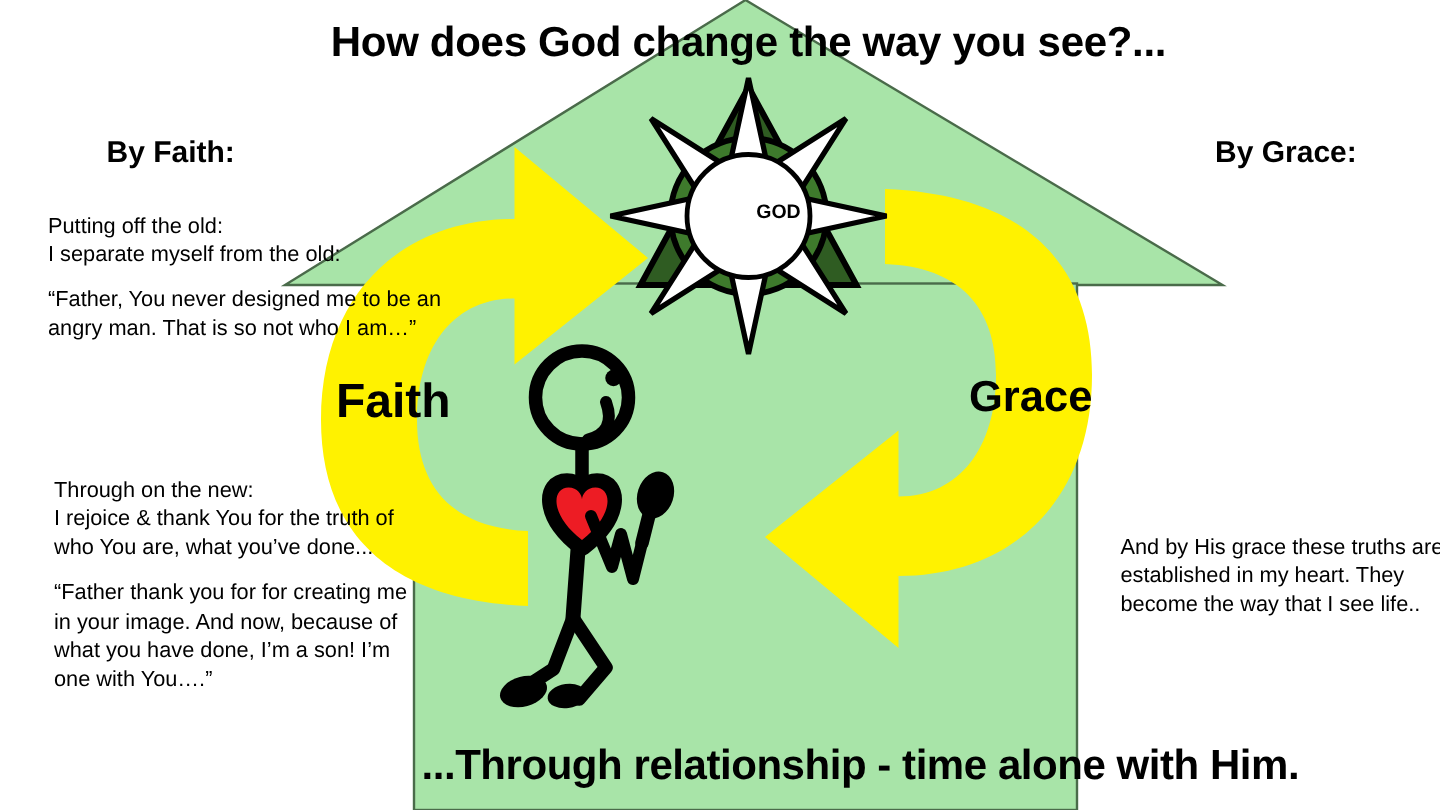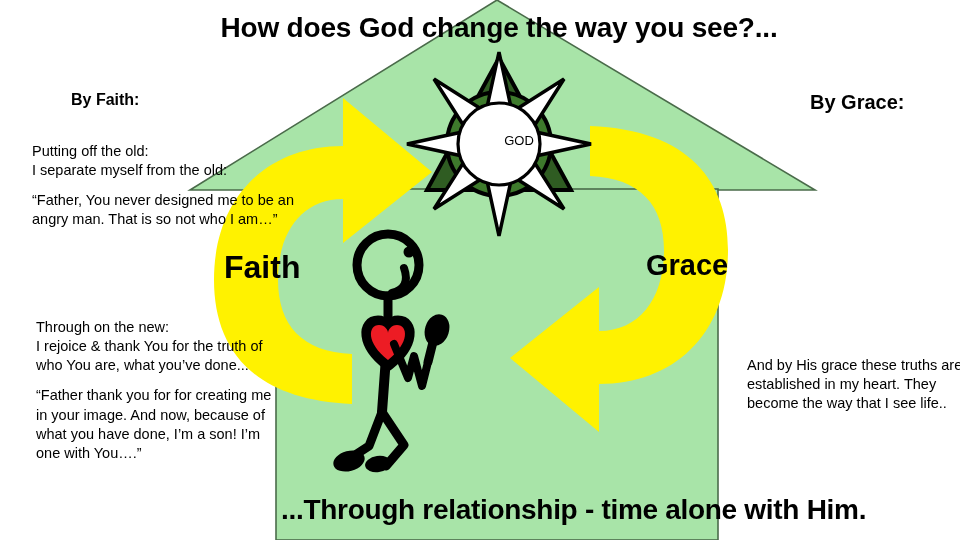--- a/index.html
+++ b/index.html
@@ -15,21 +15,21 @@
   
   #art{position:absolute;left:0;top:0;width:960px;height:540px;}
 
   
   .txt{position:absolute;color:#000;padding-left:19px;}
 
   #title{
     left:0;top:12px;width:960px;text-align:center;
     font-size:28px;font-weight:bold;letter-spacing:-.2px;
   }
-  #byfaith{left:52px;top:91px;font-size:16px;font-weight:bold;}
+  #byfaith{left:52px;top:91px;font-size:20px;font-weight:bold;}
   #bygrace{left:791px;top:91px;font-size:20px;font-weight:bold;}
 
   .block{font-size:14.5px;line-height:1.32;}
   .block .hd{font-weight:normal;}
   .block .q{}
   .block .qb{font-style:italic;font-weight:bold;}
   .gap{height:11px;}
 
   #left1{left:13px;top:142px;width:262px;}
   #left2{left:17px;top:318px;width:248px;}
@@ -38,21 +38,21 @@
 
   #faith-label{left:205px;top:249px;font-size:32px;font-weight:bold;}
   #grace-label{left:627px;top:249px;font-size:29px;font-weight:bold;}
 
   #bottom{
     left:262px;top:494px;width:700px;
     font-size:28px;font-weight:bold;letter-spacing:-.3px;
   }
   #god-label{
     left:440px;top:133px;width:120px;text-align:center;
-    font-size:13px;font-weight:normal;
+    font-size:13px;font-weight:bold;
   }
 </style>
 </head>
 <body>
 
 <div id="stage">
 
   <svg id="art" viewBox="0 0 960 540">
 
     <g>

